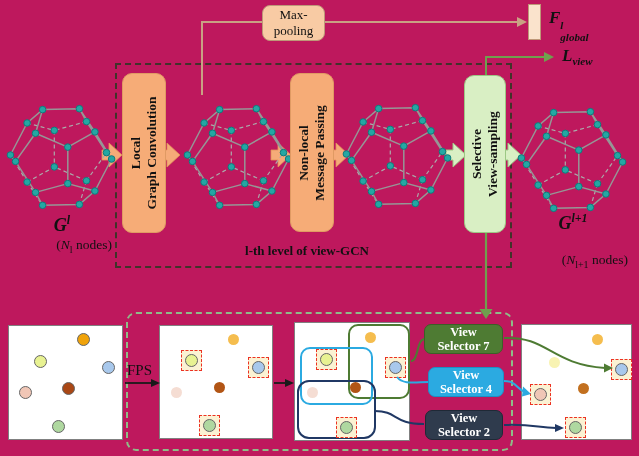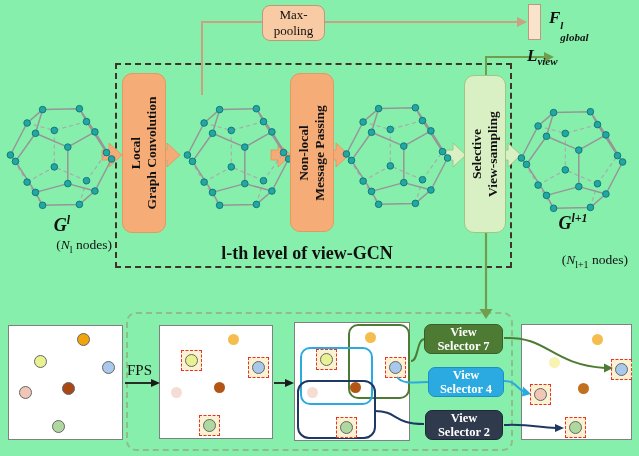--- a/index.html
+++ b/index.html
@@ -1,35 +1,35 @@
 <!DOCTYPE html>
 <html><head>
 <meta charset="utf-8">
 <style>
   html,body{margin:0;padding:0;background:#ffffff;}
   #canvas{
-    position:relative;width:639px;height:456px;background:#86efac;overflow:hidden;
+    position:relative;width:639px;height:456px;background:#be185d;overflow:hidden;
     font-family:"Liberation Serif","DejaVu Serif",serif;color:#111;
   }
   .abs{position:absolute;}
   svg.layer{position:absolute;left:0;top:0;pointer-events:none;}
   #svg-under{z-index:1;}
   #svg-over{z-index:6;}
   
   .main-dashed{left:115px;top:63px;width:397px;height:205px;border:2.2px dashed #41332A;z-index:0;box-sizing:border-box;}
-  .level-caption{left:117px;top:243px;width:380px;text-align:center;font-weight:bold;font-size:18px;z-index:2;}
+  .level-caption{left:117px;top:243px;width:380px;text-align:center;font-weight:bold;font-size:13px;z-index:2;}
   
   .maxpool{left:262px;top:5px;width:63px;height:36px;background:#F8CBA4;border:1.5px solid #BE9878;border-radius:8px;z-index:3;
            display:flex;flex-direction:column;align-items:center;justify-content:center;font-size:13px;line-height:1.25;box-sizing:border-box;}
   .fbar{left:528px;top:4px;width:13px;height:36px;background:#FAE3CC;border:1.5px solid #BE9878;z-index:3;box-sizing:border-box;}
   .math{font-weight:bold;font-style:italic;}
   .f-label{left:549px;top:8px;font-size:17px;z-index:3;white-space:nowrap;}
   .stack{display:inline-flex;flex-direction:column;vertical-align:-6px;line-height:1;}
   .stack .sp,.stack .sb{font-size:11px;font-weight:bold;font-style:italic;line-height:1.05;}
-  .lview-label{left:527px;top:46px;font-size:17px;z-index:3;white-space:nowrap;}
+  .lview-label{left:562px;top:46px;font-size:17px;z-index:3;white-space:nowrap;}
   .lview-label sub{font-size:11px;}
   
   .vblock{z-index:3;border-radius:10px;box-sizing:border-box;}
   .vblock .rot{position:absolute;top:50%;left:50%;transform:translate(-50%,-50%) rotate(-90deg);
                display:flex;flex-direction:column;align-items:center;justify-content:center;
                font-weight:bold;font-size:13.5px;line-height:1.2;white-space:nowrap;text-align:center;}
   .ob{background:#F6AC77;border:1px solid #E09A63;}
   .gb{background:#D9EFC4;border:1.5px solid #9CC884;}
   
   .graph{position:absolute;z-index:2;}

